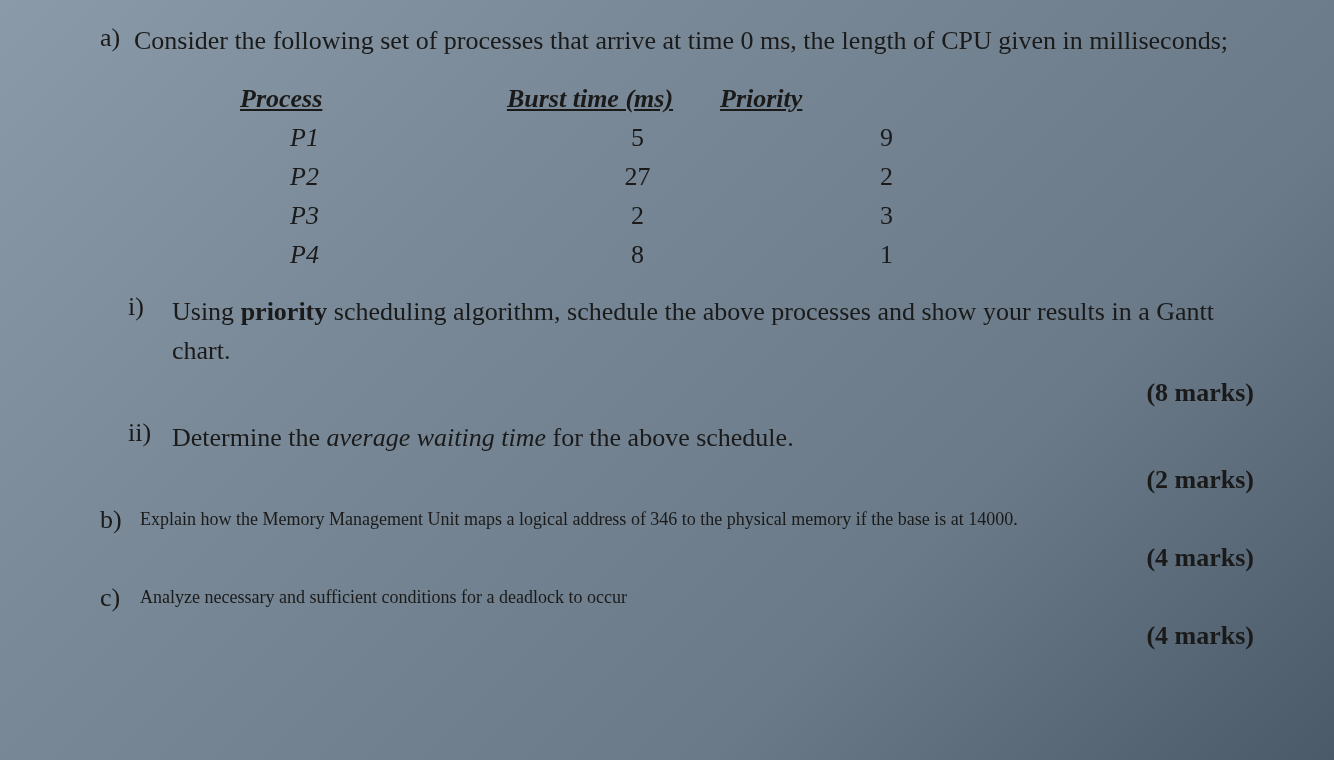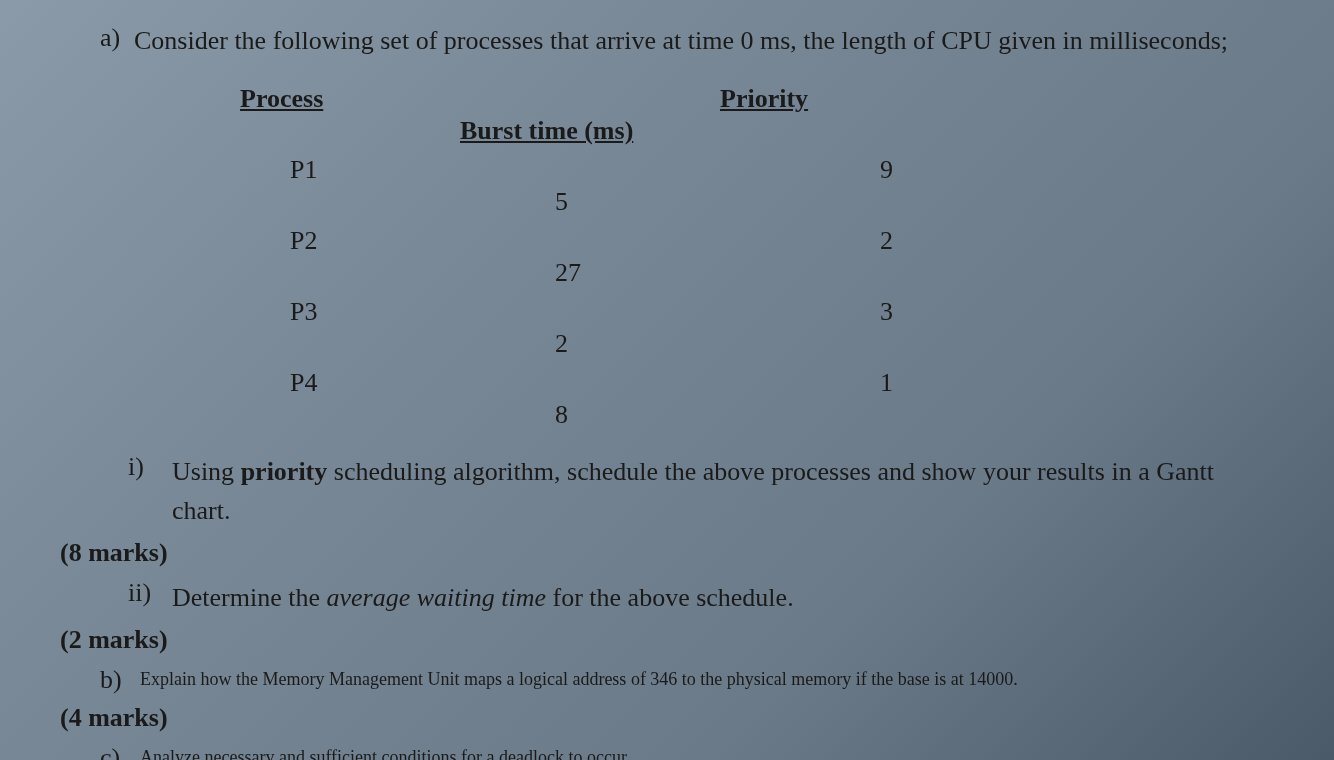--- a/index.html
+++ b/index.html
@@ -42,32 +42,33 @@
       margin-bottom: 18px;
     }
     .table-row {
       display: flex;
       font-size: 26px;
       line-height: 1.5;
     }
     .col-process {
       width: 220px;
       text-align: left;
+      font-style: italic;
     }
     .col-burst {
       width: 260px;
-      text-align: left;
-      margin-top: 32px;
+      text-align: center;
     }
     .col-priority {
       width: 240px;
       text-align: left;
     }
     .header-cell {
       font-weight: bold;
+      font-style: italic;
       text-decoration: underline;
     }
     .data-process {
       padding-left: 50px;
     }
     .data-burst {
       padding-left: 95px;
     }
     .data-priority {
       padding-left: 160px;
@@ -82,21 +83,21 @@
       vertical-align: top;
       font-size: 26px;
     }
     .sub-text {
       display: inline-block;
       width: calc(100% - 50px);
       font-size: 26px;
       line-height: 1.5;
     }
     .marks {
-      text-align: left;
+      text-align: right;
       font-size: 26px;
       font-weight: bold;
       margin-right: 20px;
       margin-bottom: 10px;
     }
     .question-b, .question-c {
       margin-left: 40px;
       margin-bottom: 8px;
       display: flex;
     }

